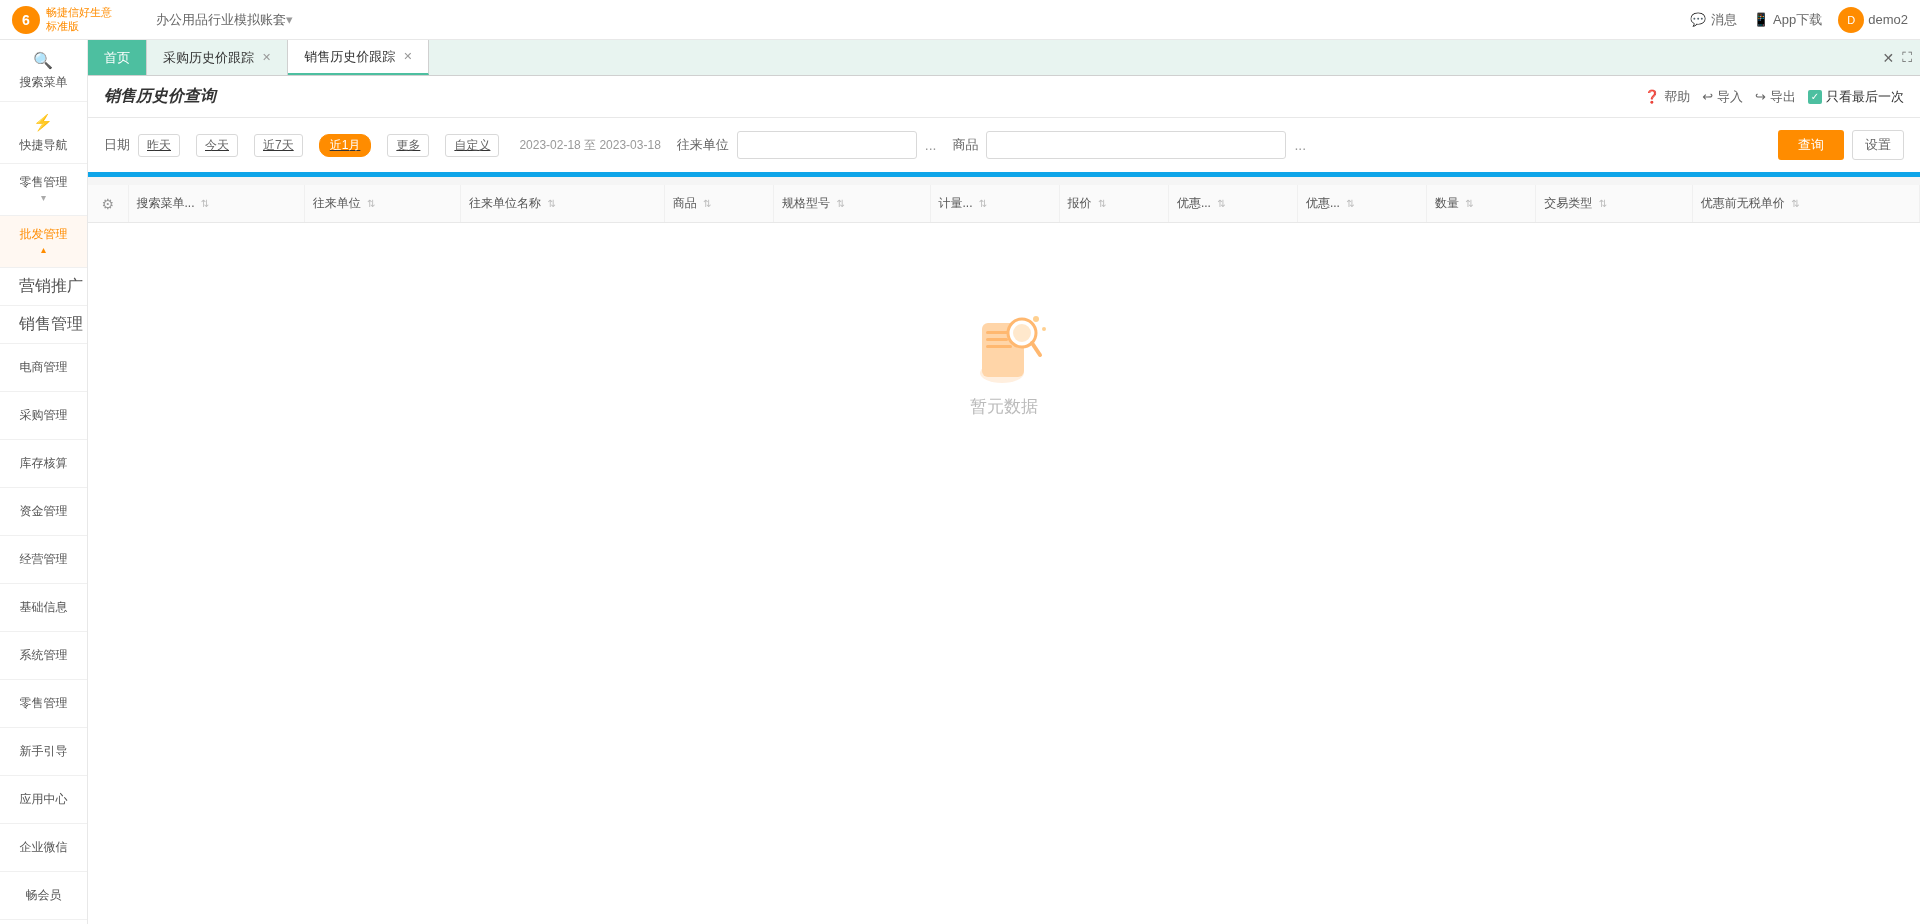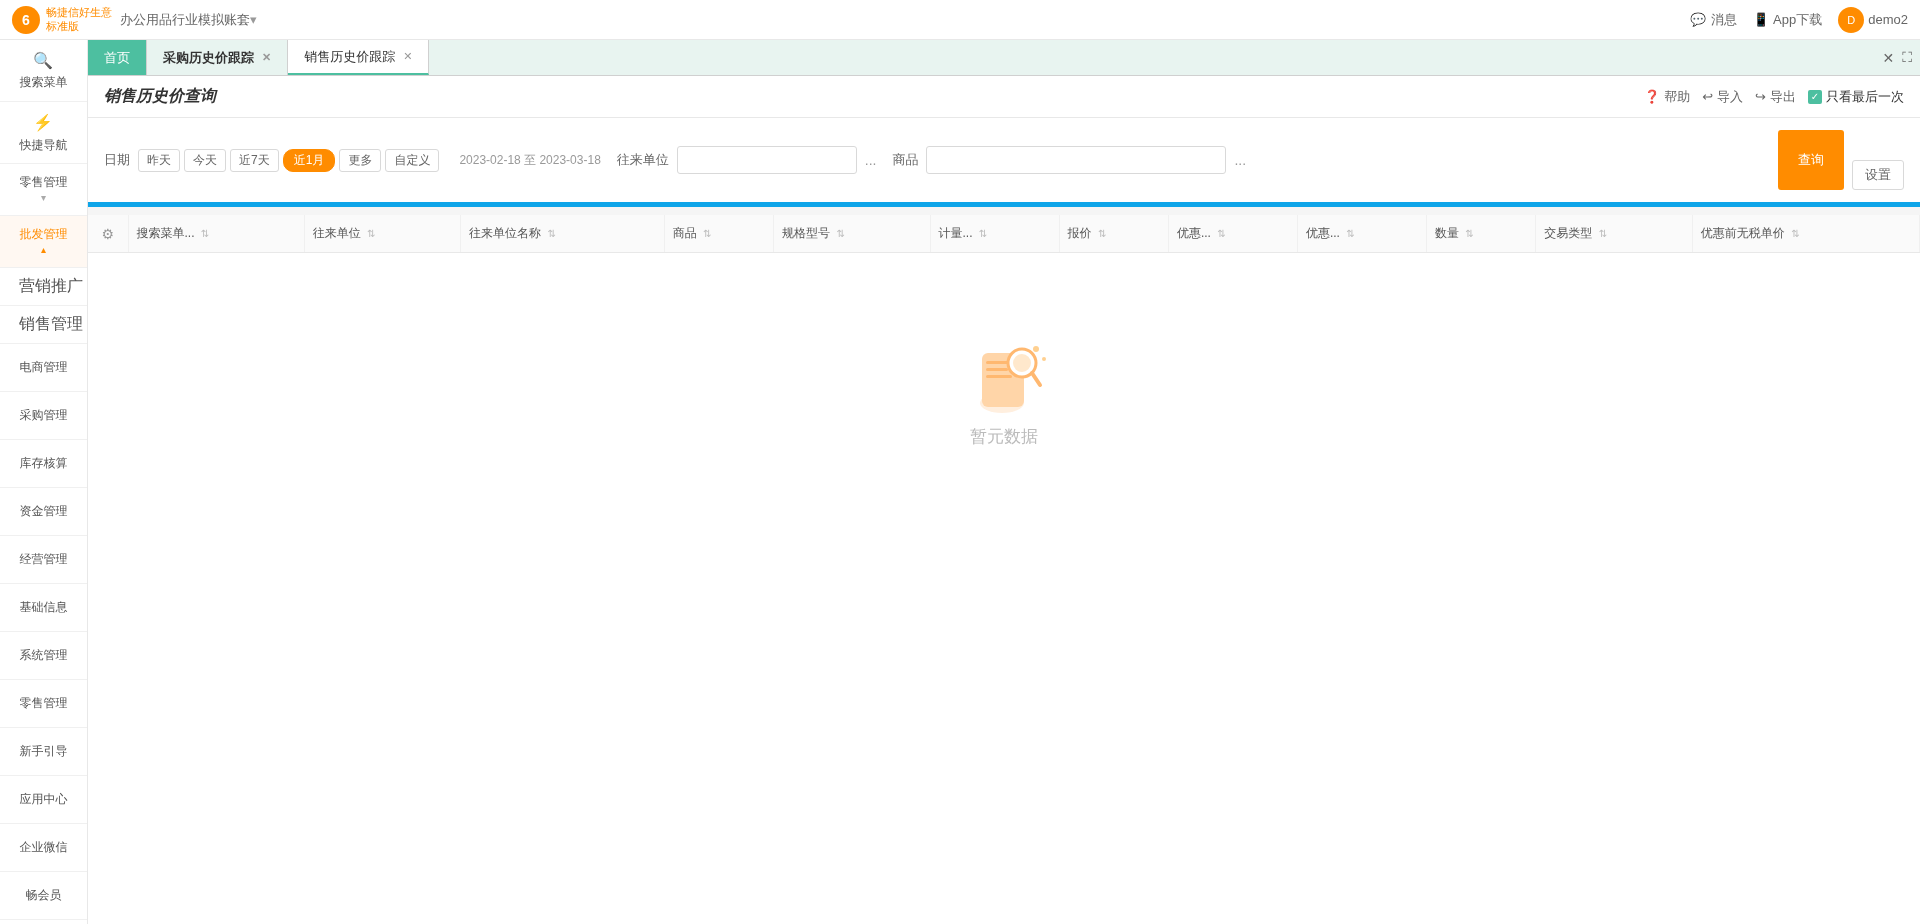--- a/index.html
+++ b/index.html
@@ -13,21 +13,21 @@
       display: flex;
       align-items: center;
       padding: 0 12px;
       justify-content: space-between;
       flex-shrink: 0;
     }
     .top-header-left { display: flex; align-items: center; gap: 8px; }
     .logo-area { display: flex; align-items: center; gap: 6px; }
     .logo-icon { width: 28px; height: 28px; background: #ff8c00; border-radius: 50%; display: flex; align-items: center; justify-content: center; color: #fff; font-size: 14px; font-weight: bold; }
     .logo-text { font-size: 11px; color: #ff8c00; line-height: 1.2; }
-    .breadcrumb-area { display: flex; align-items: center; color: #666; font-size: 13px; }
+    .breadcrumb-area { display: flex; align-items: center; color: #666; font-size: 13px; margin-left: 36px; }
     .top-header-right { display: flex; align-items: center; gap: 16px; color: #666; font-size: 13px; }
     .top-right-item { display: flex; align-items: center; gap: 4px; cursor: pointer; }
     .avatar { width: 26px; height: 26px; background: #ff8c00; border-radius: 50%; display: flex; align-items: center; justify-content: center; color: #fff; font-size: 11px; }
 
     
     .main-layout { display: flex; flex: 1; overflow: hidden; }
 
     
     .sidebar {
       width: 88px;
@@ -85,21 +85,21 @@
       padding: 4px 16px;
       font-size: 13px;
       cursor: pointer;
       color: #333;
       border-right: 1px solid #d0d0d0;
       gap: 8px;
       white-space: nowrap;
     }
     .tab-item.home-tab { background: #4dbfa0; color: #fff; }
     .tab-item.active-tab { background: #fff; color: #333; border-bottom: 2px solid #4dbfa0; }
-    .tab-item:not(.home-tab):not(.active-tab) { background: #e8f4f0; font-weight: bold; }
+    .tab-item:not(.home-tab):not(.active-tab) { background: #e8f4f0; }
     .tab-close { font-size: 11px; color: #999; cursor: pointer; }
     .tab-bar-actions { margin-left: auto; display: flex; align-items: center; padding: 0 8px; gap: 8px; }
     .tab-action-btn { background: none; border: none; cursor: pointer; color: #666; font-size: 14px; }
 
     
     .page-header {
       background: #fff;
       padding: 10px 16px;
       display: flex;
       align-items: center;
@@ -115,29 +115,29 @@
 
     
     .filter-section {
       background: #fff;
       padding: 12px 16px;
       border-bottom: 5px solid #0ea5e9;
     }
     .filter-row { display: flex; align-items: center; gap: 16px; flex-wrap: wrap; }
     .filter-item { display: flex; align-items: center; gap: 8px; }
     .filter-label { color: #666; font-size: 13px; white-space: nowrap; }
-    .filter-date-buttons { display: flex; gap: 4px; }
+    .filter-date-buttons { display: flex; gap: 16px; text-decoration: underline; }
     .date-btn { padding: 2px 8px; border: 1px solid #d9d9d9; background: #fff; border-radius: 3px; cursor: pointer; font-size: 12px; color: #666; }
     .date-btn.active { background: #ff8c00; color: #fff; border-color: #ff8c00; border-radius: 10px; padding: 2px 10px; }
     .date-range-text { font-size: 12px; color: #999; margin-left: 4px; }
     .filter-input { height: 28px; border: 1px solid #d9d9d9; border-radius: 3px; padding: 0 8px; font-size: 13px; width: 180px; outline: none; color: #333; }
     .filter-dots { color: #999; cursor: pointer; font-size: 14px; }
     .filter-right { margin-left: auto; display: flex; gap: 8px; }
     .btn-query { background: #ff8c00; color: #fff; border: none; padding: 5px 20px; border-radius: 3px; cursor: pointer; font-size: 13px; }
-    .btn-settings { background: #fff; color: #666; border: 1px solid #d9d9d9; padding: 5px 12px; border-radius: 3px; cursor: pointer; font-size: 13px; margin-top: 30px; }
+    .btn-settings { background: #fff; color: #666; border: 1px solid #d9d9d9; padding: 5px 12px; border-radius: 3px; cursor: pointer; font-size: 13px; }
 
     
     .table-section { background: #fff; margin-top: 8px; flex: 1; }
     .table-wrapper { overflow-x: auto; }
     table { width: 100%; border-collapse: collapse; }
     thead { background: #fafafa; }
     th {
       padding: 10px 8px;
       text-align: left;
       border-bottom: 1px solid #e8e8e8;

